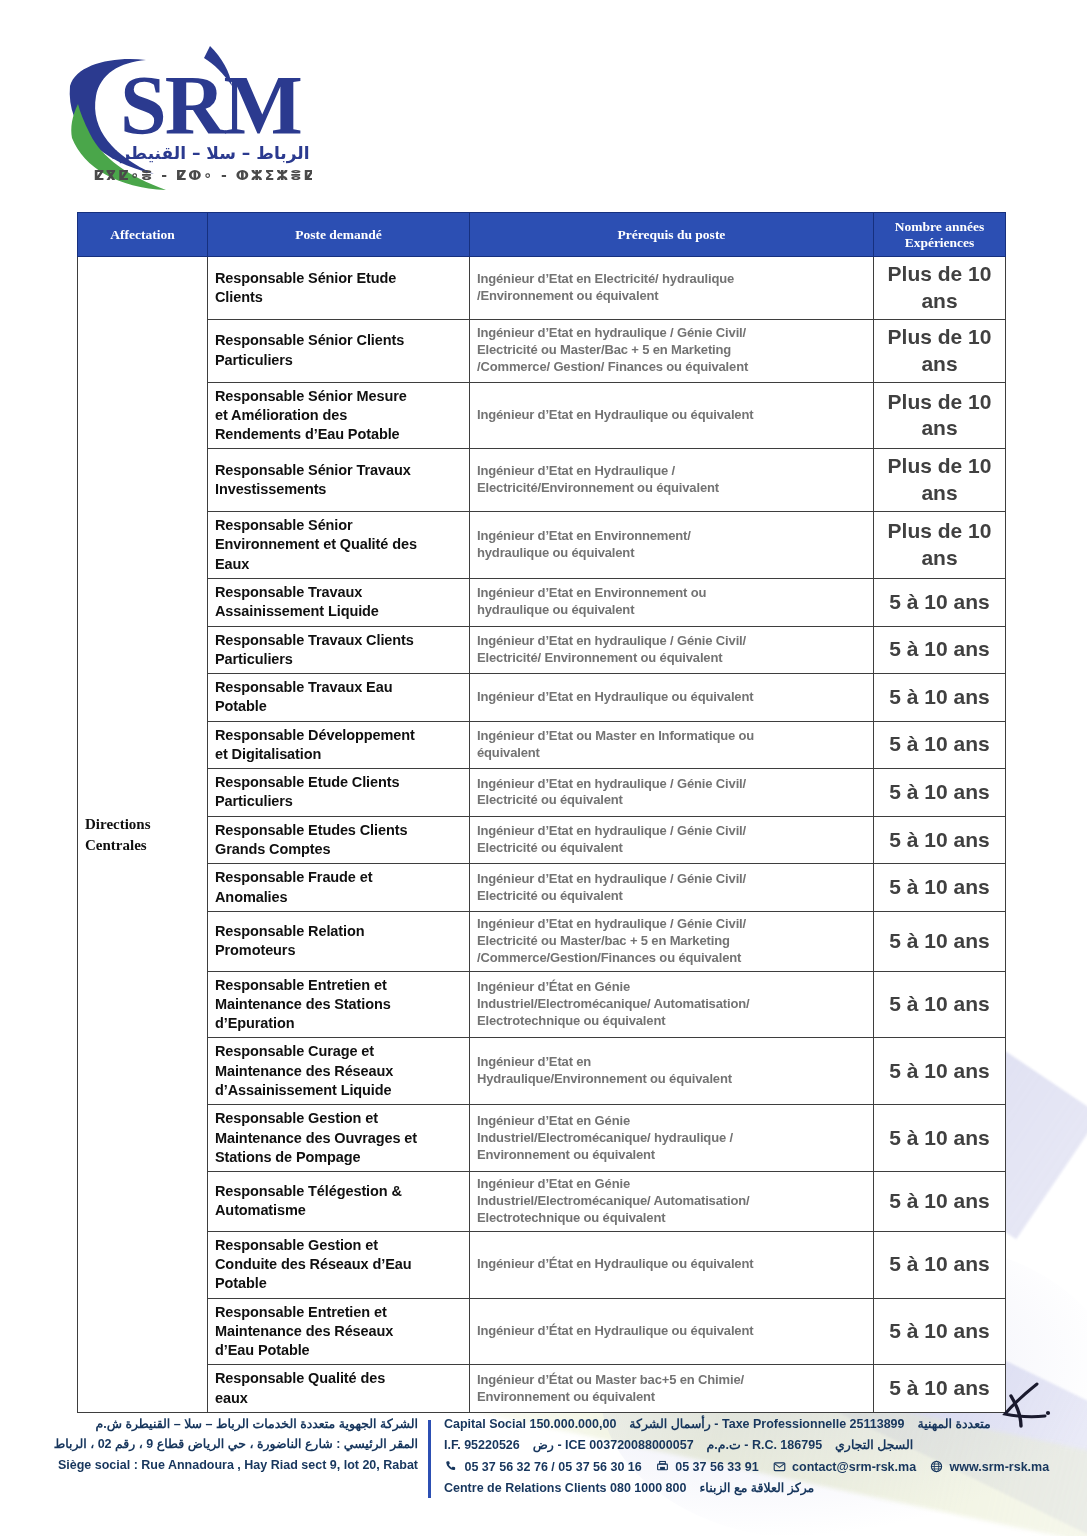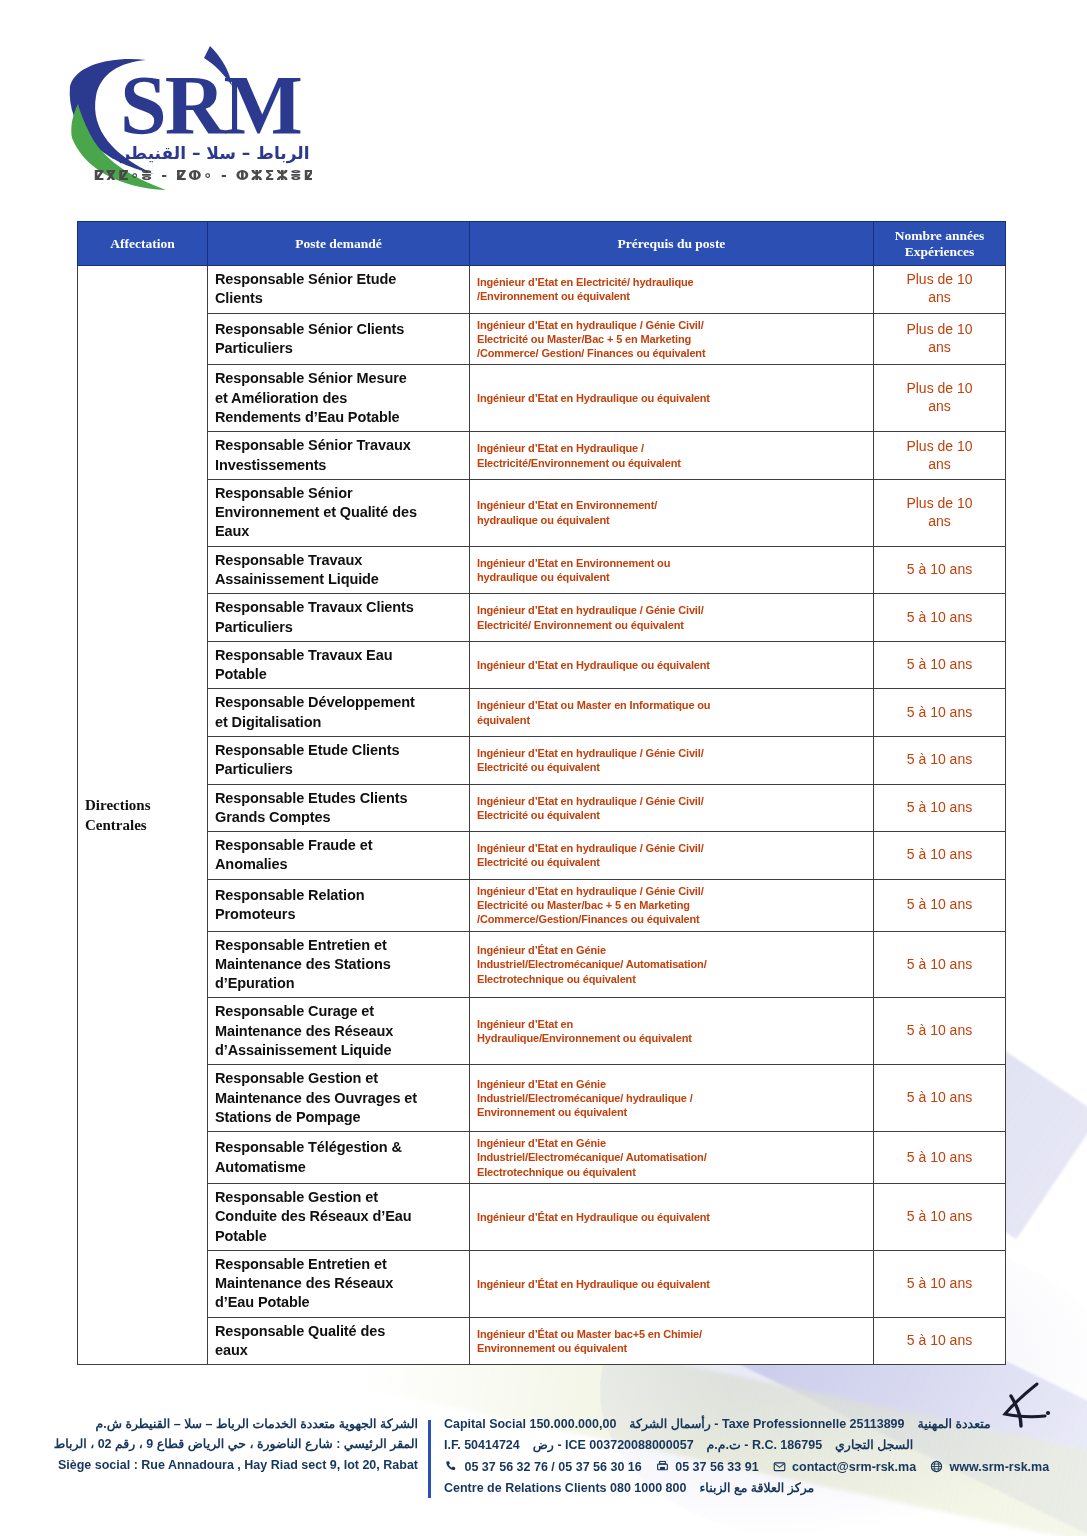--- a/index.html
+++ b/index.html
@@ -52,21 +52,21 @@
   .logo-wrap {
     position: absolute;
     left: 62px; top: 34px;
     width: 250px; height: 165px;
   }
   .logo-svg { display: block; width: 250px; height: 165px; }
 
   
   .jobs-table {
     position: absolute;
-    left: 77px; top: 221px;
+    left: 77px; top: 212px;
     width: 928px;
     border-collapse: collapse;
     table-layout: fixed;
     background: #ffffff;
     padding-left: 48px;
   }
   .jobs-table td, .jobs-table th {
     border: 1px solid #3e3e3e;
     vertical-align: middle;
     padding: 4px 7px;
@@ -98,32 +98,32 @@
   }
   .cell-poste {
     font-size: 14.5px;
     font-weight: bold;
     line-height: 1.33;
     color: #101010;
     letter-spacing: -0.1px;
     margin-left: 8px;
   }
   .cell-prereq {
-    font-size: 11px;
+    font-size: 13px;
     font-weight: bold;
     line-height: 1.30;
-    color: #c2410c;
+    color: #737373;
     letter-spacing: -0.15px;
   }
   .cell-annees {
     text-align: center;
-    font-size: 14px;
-    font-weight: normal;
+    font-size: 21px;
+    font-weight: bold;
     line-height: 1.28;
-    color: #c2410c;
+    color: #404040;
     white-space: pre-line;
   }
   .cell-prereq, .cell-poste { white-space: pre-line; }
 
   
   .footer {
     position: absolute;
     left: 0; top: 1406px;
     width: 1087px;
     height: 120px;
@@ -382,21 +382,21 @@
     <div class="fr-line">
       <span>Capital Social 150.000.000,00</span>
       <span class="sep-gap"></span>
       <span>رأسمال الشركة</span>
       <span>- Taxe Professionnelle  25113899</span>
       <span class="sep-gap"></span>
       <span>متعددة المهنية</span>
     </div>
 
     <div class="fr-line">
-      <span>I.F. 50414724</span>
+      <span>I.F. 95220526</span>
       <span class="sep-gap"></span>
       <span>رض</span>
       <span>- ICE  003720088000057</span>
       <span class="sep-gap"></span>
       <span>ت.م.م</span>
       <span>- R.C. 186795</span>
       <span class="sep-gap"></span>
       <span>السجل التجاري</span>
     </div>
 

